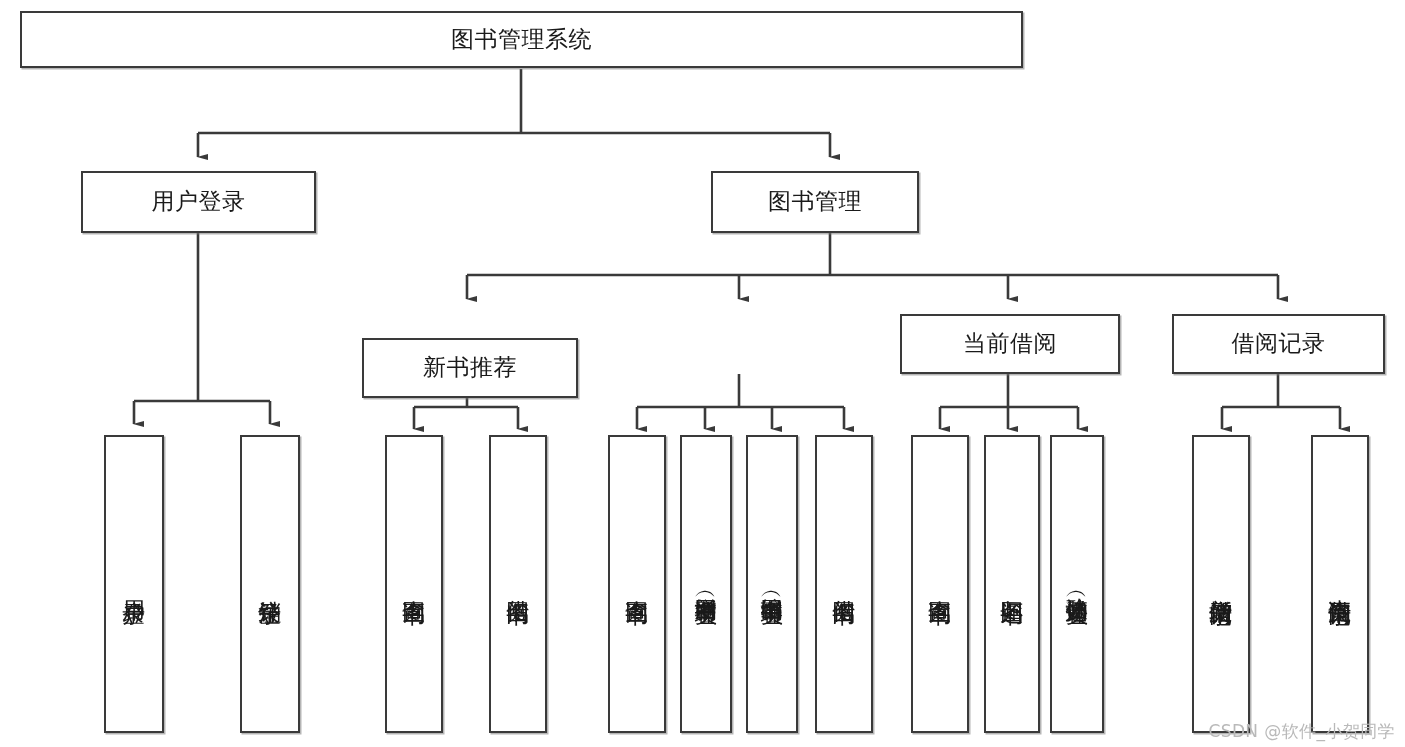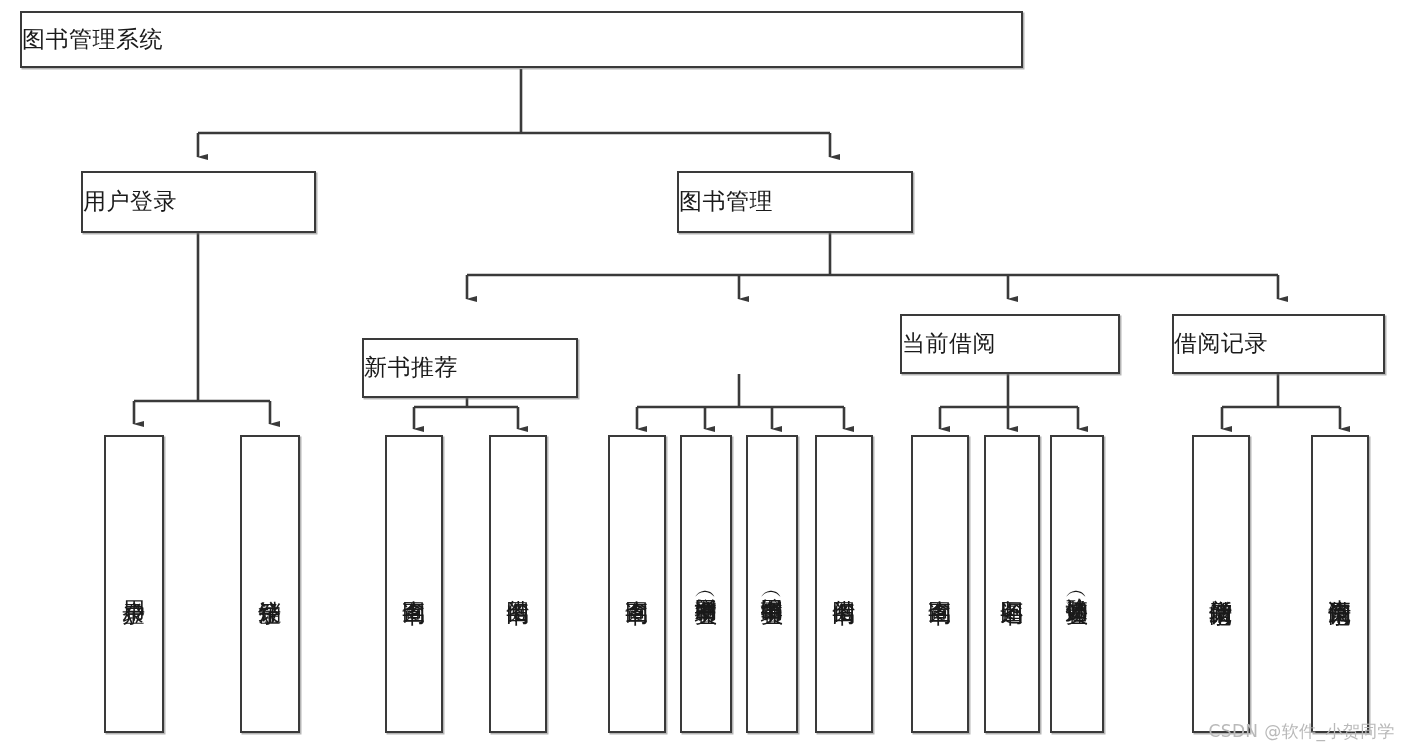--- a/index.html
+++ b/index.html
@@ -26,21 +26,21 @@
     height: 747px;
     pointer-events: none;
   }
   .node {
     position: absolute;
     box-sizing: border-box;
     background: #ffffff;
     border: 2px solid #3a3a3a;
     display: flex;
     align-items: center;
-    justify-content: flex-start;
+    justify-content: center;
     box-shadow: 1.5px 1.5px 0 0 rgba(120,120,120,0.55);
   }
   .node .label {
     color: #1a1a1a;
     line-height: 1.18;
     letter-spacing: 0.5px;
     white-space: nowrap;
   }
   
   .node.horiz .label {
@@ -136,21 +136,21 @@
   </svg>
 
   <div class="node horiz root" style="left:20px; top:11px; width:1003px; height:57px;">
     <span class="label">图书管理系统</span>
   </div>
 
   <div class="node horiz" style="left:81px; top:171px; width:235px; height:62px;">
     <span class="label">用户登录</span>
   </div>
 
-  <div class="node horiz" style="left:677px; top:171px; width:236px; height:62px;">
+  <div class="node horiz" style="left:711px; top:171px; width:208px; height:62px;">
     <span class="label">图书管理</span>
   </div>
 
   <div class="node horiz" style="left:362px; top:314px; width:216px; height:60px;margin-top:24px;">
     <span class="label">新书推荐</span>
   </div>
 
 
   <div class="node horiz" style="left:1172px; top:314px; width:213px; height:60px;">
     <span class="label">借阅记录</span>

